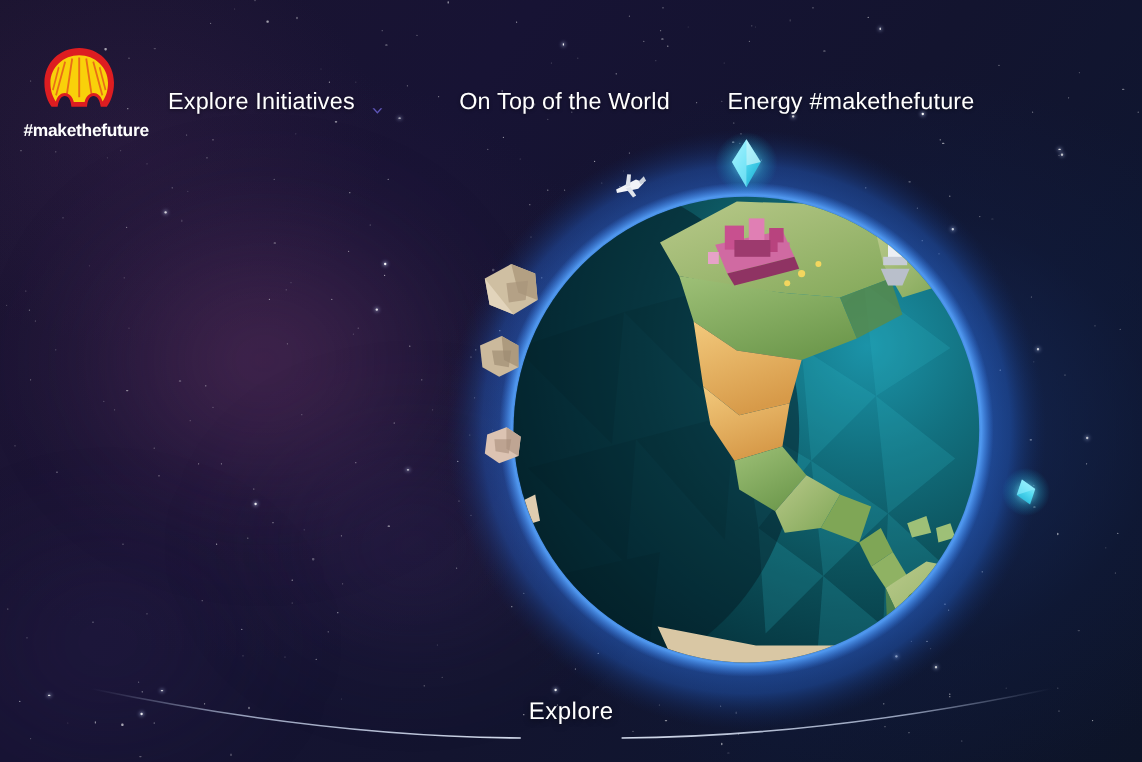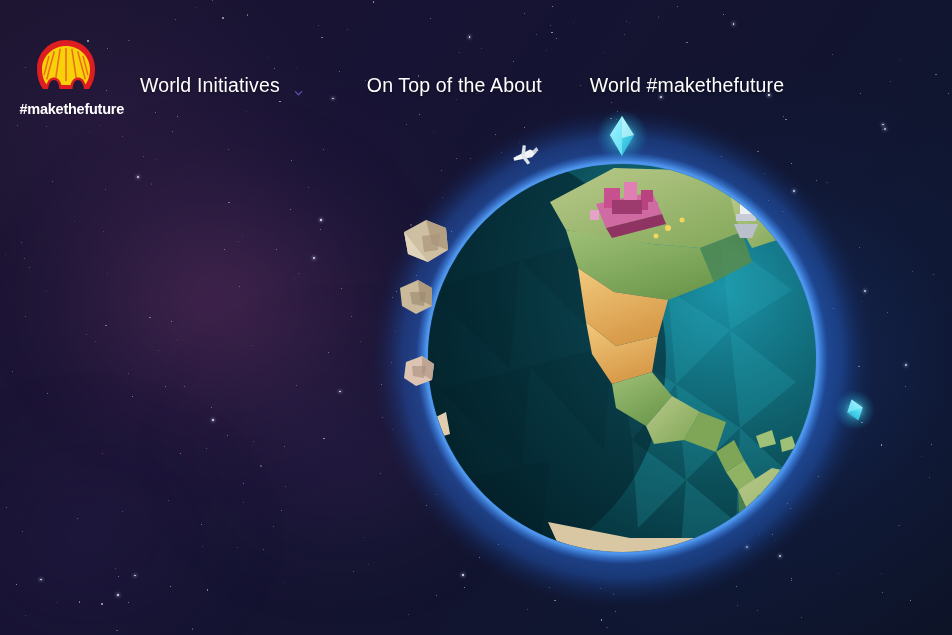--- a/index.html
+++ b/index.html
@@ -595,30 +595,49 @@
           <path d="M44.4 13 l-1.4 .7 7.6 28 1.4 -.6 z"></path>
           <path d="M14.4 17.4 l1.2 1 -4.9 19 -1.3 -.7 z"></path>
           <path d="M49.6 17.4 l-1.2 1 4.9 19 1.3 -.7 z"></path>
         </g>
       </svg>
       <div id="brand-word">#makethefuture</div>
     </div>
 
     <div id="nav">
       <div class="nav-item nav-gap-1">
-        <span>World Initiatives</span>
+        <span>Explore Initiatives</span>
         <span class="chev">
           <svg viewBox="0 0 12 12" width="11" height="11">
               <path d="M1.5 3.5 L6 8.5 L10.5 3.5 L8.8 3.5 L6 6.6 L3.2 3.5 Z" fill="#5e55b8"></path>
             </svg>
         </span>
       </div>
       <div class="nav-item nav-gap-2">
-        <span>On Top of the About</span>
+        <span>On Top of the World</span>
       </div>
       <div class="nav-item">
-        <span>World #makethefuture</span>
+        <span>Energy #makethefuture</span>
       </div>
     </div>
   </div>
 
+  <div id="explore">
+    <svg id="arc-svg" viewBox="0 0 952 56">
+      <defs>
+        <linearGradient id="arcFadeL" x1="0" y1="0" x2="1" y2="0">
+          <stop offset="0%" stop-color="#a9b6d4" stop-opacity="0"></stop>
+          <stop offset="35%" stop-color="#c2cee8" stop-opacity="0.75"></stop>
+          <stop offset="100%" stop-color="#dfe7f7" stop-opacity="0.95"></stop>
+        </linearGradient>
+        <linearGradient id="arcFadeR" x1="0" y1="0" x2="1" y2="0">
+          <stop offset="0%" stop-color="#dfe7f7" stop-opacity="0.95"></stop>
+          <stop offset="65%" stop-color="#c2cee8" stop-opacity="0.75"></stop>
+          <stop offset="100%" stop-color="#a9b6d4" stop-opacity="0"></stop>
+        </linearGradient>
+      </defs>
+      <path d="M76,8 Q270,48 434,49" fill="none" stroke="url(#arcFadeL)" stroke-width="1.3"></path>
+      <path d="M518,49 Q682,48 876,8" fill="none" stroke="url(#arcFadeR)" stroke-width="1.3"></path>
+    </svg>
+    <div id="explore-label">Explore</div>
+  </div>
 
 </div>
 
 </body></html>

